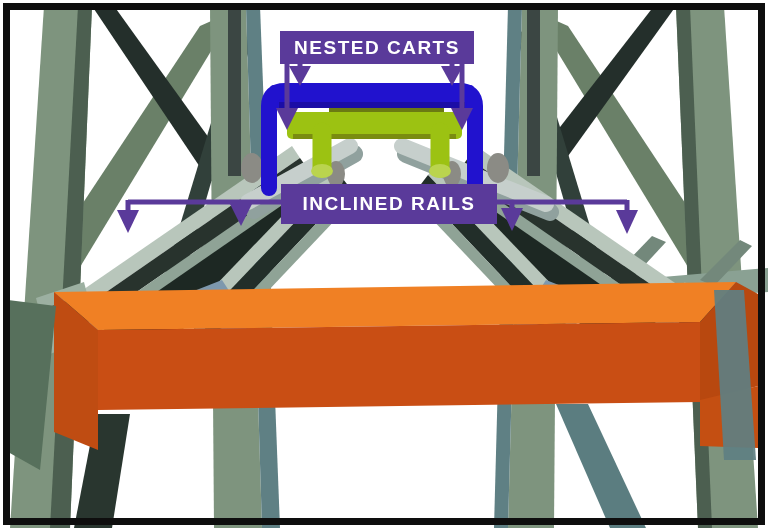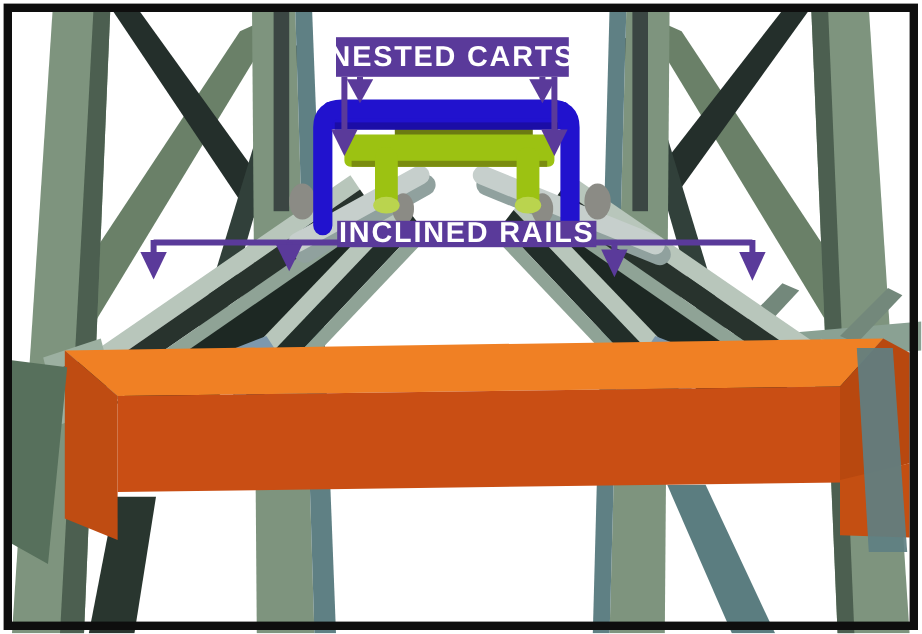--- a/index.html
+++ b/index.html
@@ -11,23 +11,23 @@
     --post-green:#7e947e; --post-dark:#4c5f50; --post-teal:#5f8084; --brace-dark:#242f2b;
     --frame-black:#0e0e0e; --background:#ffffff;
   }
   html,body{margin:0;padding:0;background:#fff;}
   .stage{position:relative;width:768px;height:528px;background:var(--background);
          overflow:hidden;font-family:"Liberation Sans",sans-serif;}
   .scene{position:absolute;left:0;top:0;width:768px;height:528px;}
   .frame{position:absolute;inset:3px;border:7px solid var(--frame-black);z-index:9;pointer-events:none;}
   .label{position:absolute;display:flex;align-items:center;justify-content:center;
          background:var(--label-purple);color:var(--label-text);
-         font-weight:bold;font-size:24px;letter-spacing:1.5px;white-space:nowrap;z-index:5;}
+         font-weight:bold;font-size:19px;letter-spacing:1.5px;white-space:nowrap;z-index:5;}
   #lbl-nested{left:280px;top:31px;width:194px;height:33px;}
-  #lbl-inclined{left:281px;top:184px;width:216px;height:22px;}
+  #lbl-inclined{left:281px;top:184px;width:216px;height:40px;}
   .f-purple{fill:var(--label-purple);} .s-purple{stroke:var(--label-purple);}
   .f-blue{fill:var(--cart-blue);}      .s-blue{stroke:var(--cart-blue);}
   .f-green{fill:var(--cart-green);}    .s-green{stroke:var(--cart-green);}
   .f-orange{fill:var(--beam-orange);}  .f-orangetop{fill:var(--beam-orange-top);}
   .f-sage{fill:var(--rail-sage);} .f-mid{fill:var(--rail-mid);} .f-raildark{fill:var(--rail-dark);}
   .f-post{fill:var(--post-green);} .f-postdark{fill:var(--post-dark);} .f-teal{fill:var(--post-teal);}
   .f-brace{fill:var(--brace-dark);}
 </style>
 </head>
 <body>

